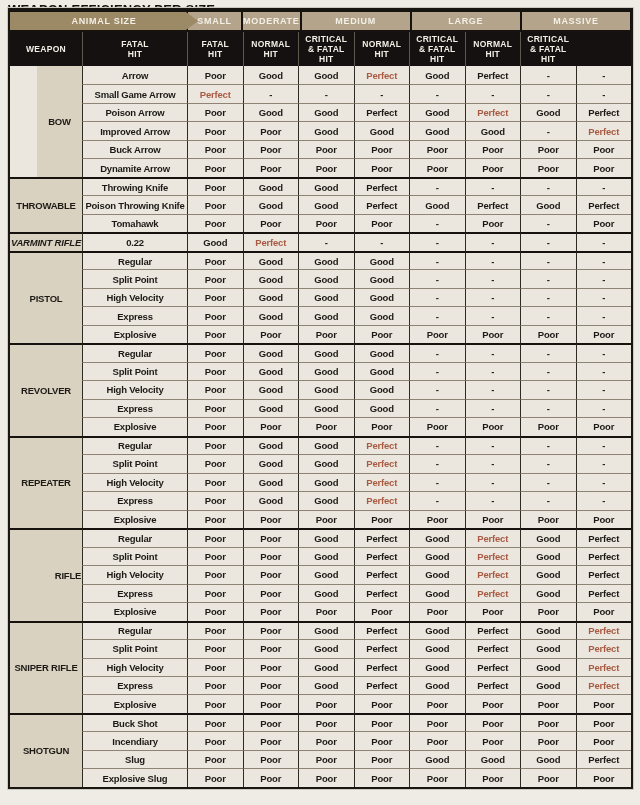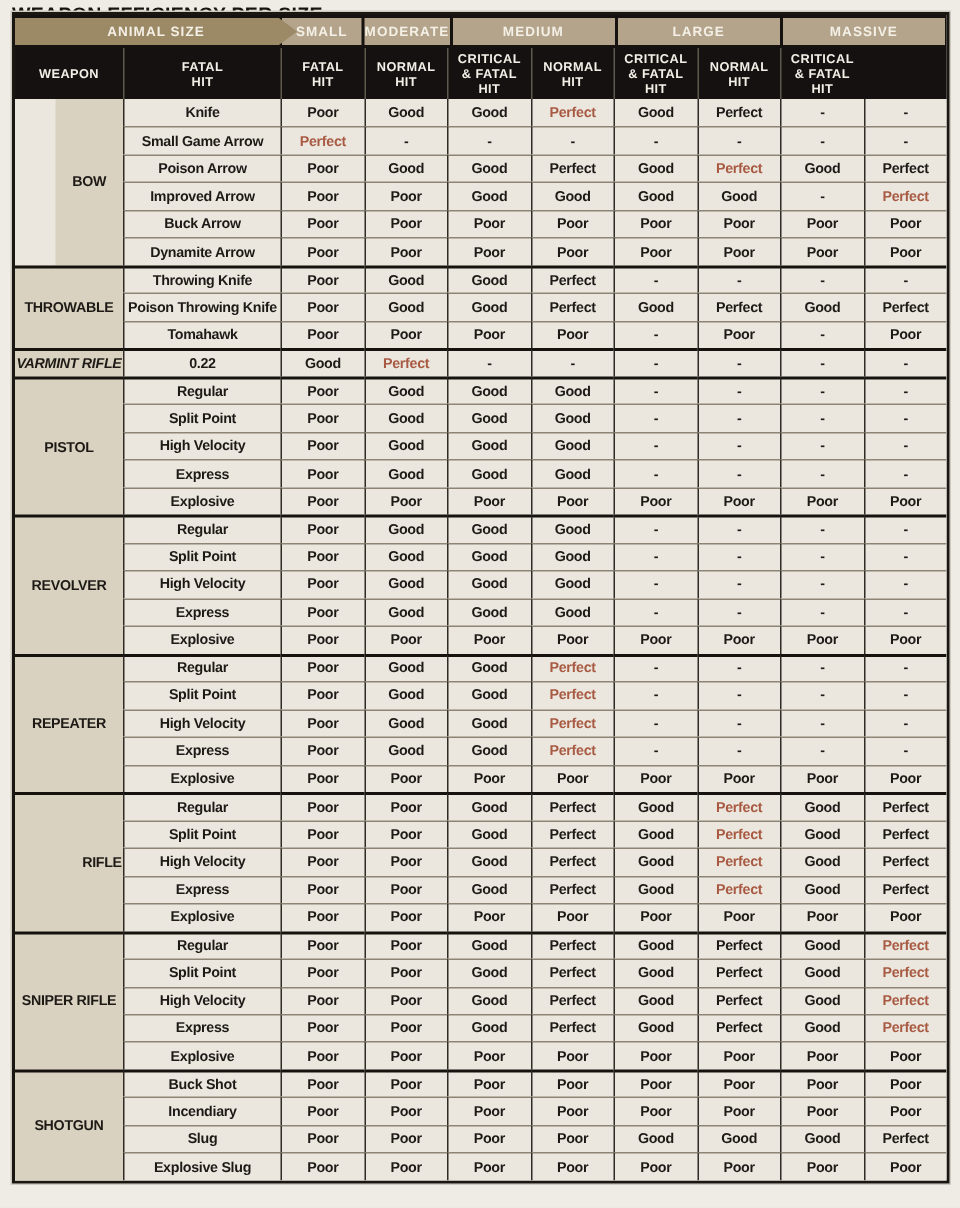--- a/index.html
+++ b/index.html
@@ -147,21 +147,21 @@
         <div>HIT</div>
       </div>
       <div class="hcell">
         <div>CRITICAL</div>
         <div>&amp; FATAL</div>
         <div>HIT</div>
       </div>
     </div>
   <div class="tbody" id="tbody">
       <div class="weapon-cell" style="grid-row: span 6; margin-left: 27px;">BOW</div>
-      <div class="ammo-cell">Knife</div>
+      <div class="ammo-cell">Arrow</div>
       <div class="val-cell">Poor</div>
       <div class="val-cell">Good</div>
       <div class="val-cell">Good</div>
       <div class="val-cell red" style="color: rgb(168, 90, 66);">Perfect</div>
       <div class="val-cell">Good</div>
       <div class="val-cell">Perfect</div>
       <div class="val-cell dash">-</div>
       <div class="val-cell dash">-</div>
       <div class="ammo-cell rs">Small Game Arrow</div>
       <div class="val-cell rs red" style="color: rgb(168, 90, 66);">Perfect</div>

